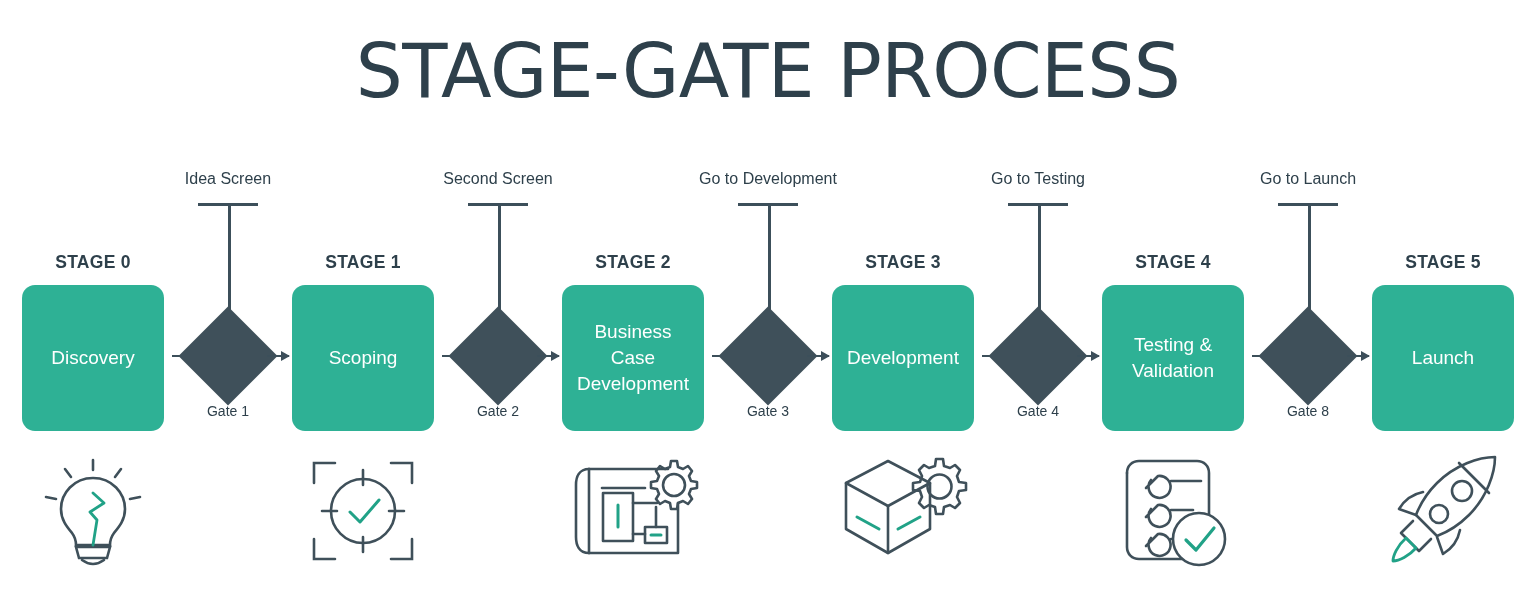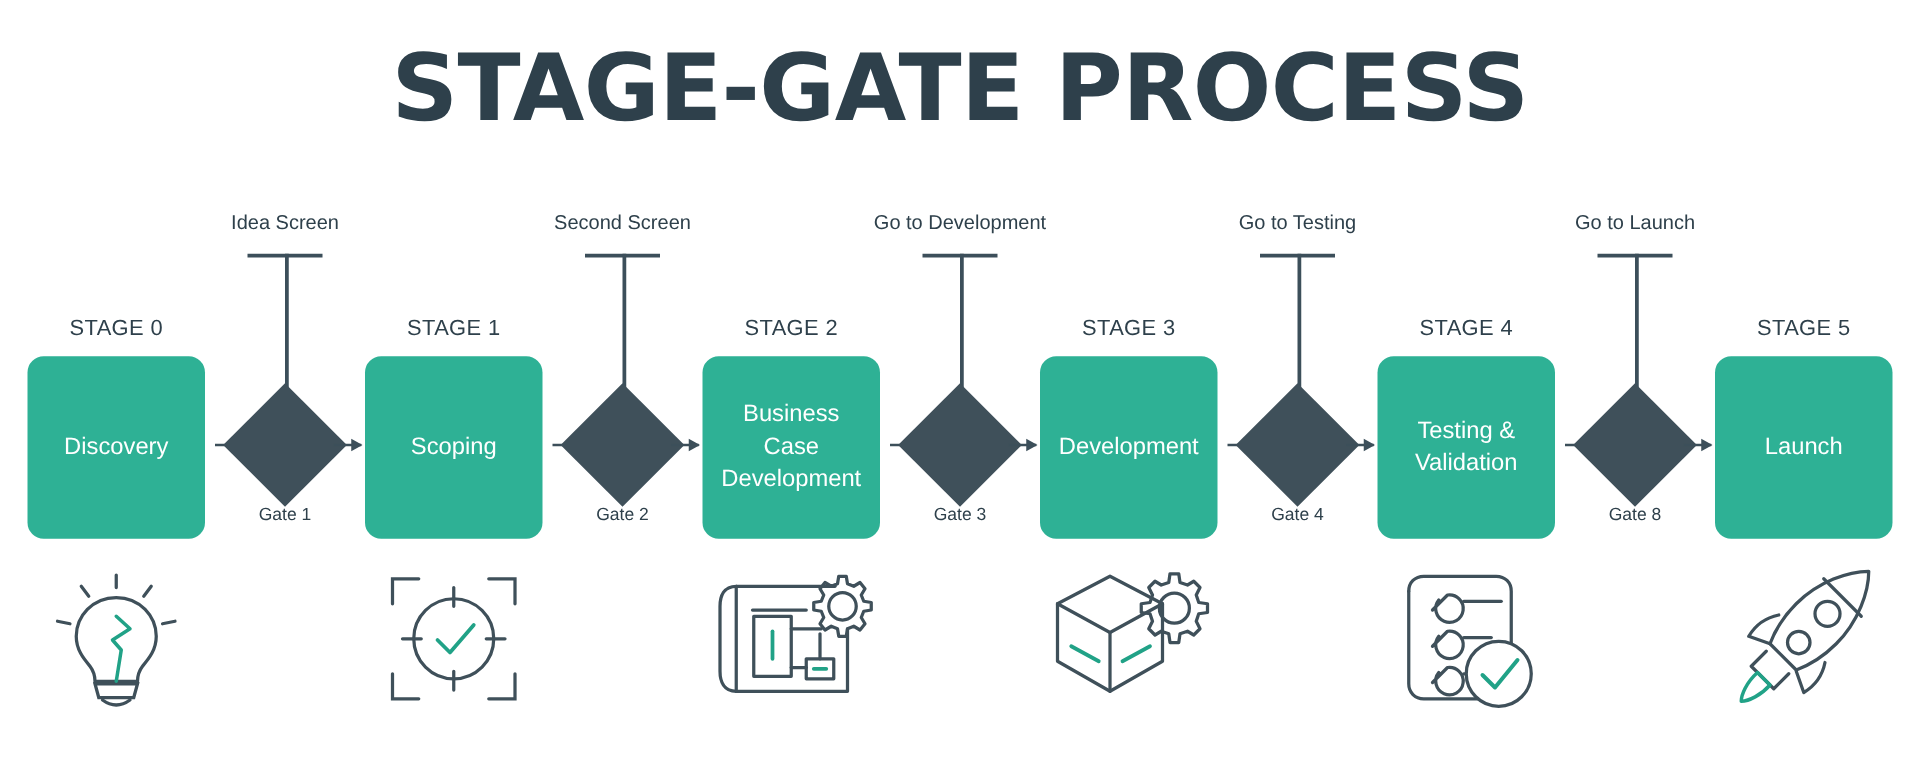--- a/index.html
+++ b/index.html
@@ -10,21 +10,21 @@
     overflow: hidden;
   }
   #root { position: relative; width: 1536px; height: 614px; }
 
   
   .title {
     position: absolute;
     top: 34px; left: 0; width: 1536px;
     text-align: center;
     font-size: 74px;
-    font-weight: 700;
+    font-weight: 400;
     letter-spacing: -0.5px;
     color: #2E404B;
     font-family: "DejaVu Sans", sans-serif;
     line-height: 1;
   }
 
   
   .flow {
     position: absolute;
     top: 170px; left: 0; width: 1536px; height: 280px;
@@ -34,21 +34,21 @@
   .stage-col {
     position: absolute;
     top: 0;
     width: 142px;
   }
   .stage-label {
     position: absolute;
     top: 82px; left: 0; width: 142px;
     text-align: center;
     font-size: 17.5px;
-    font-weight: 400;
+    font-weight: 700;
     color: #2E404B;
     letter-spacing: 0.3px;
   }
   .stage-box {
     position: absolute;
     top: 115px; left: 0;
     width: 142px; height: 146px;
     background: #2EB195;
     border-radius: 13px;
     display: flex;

